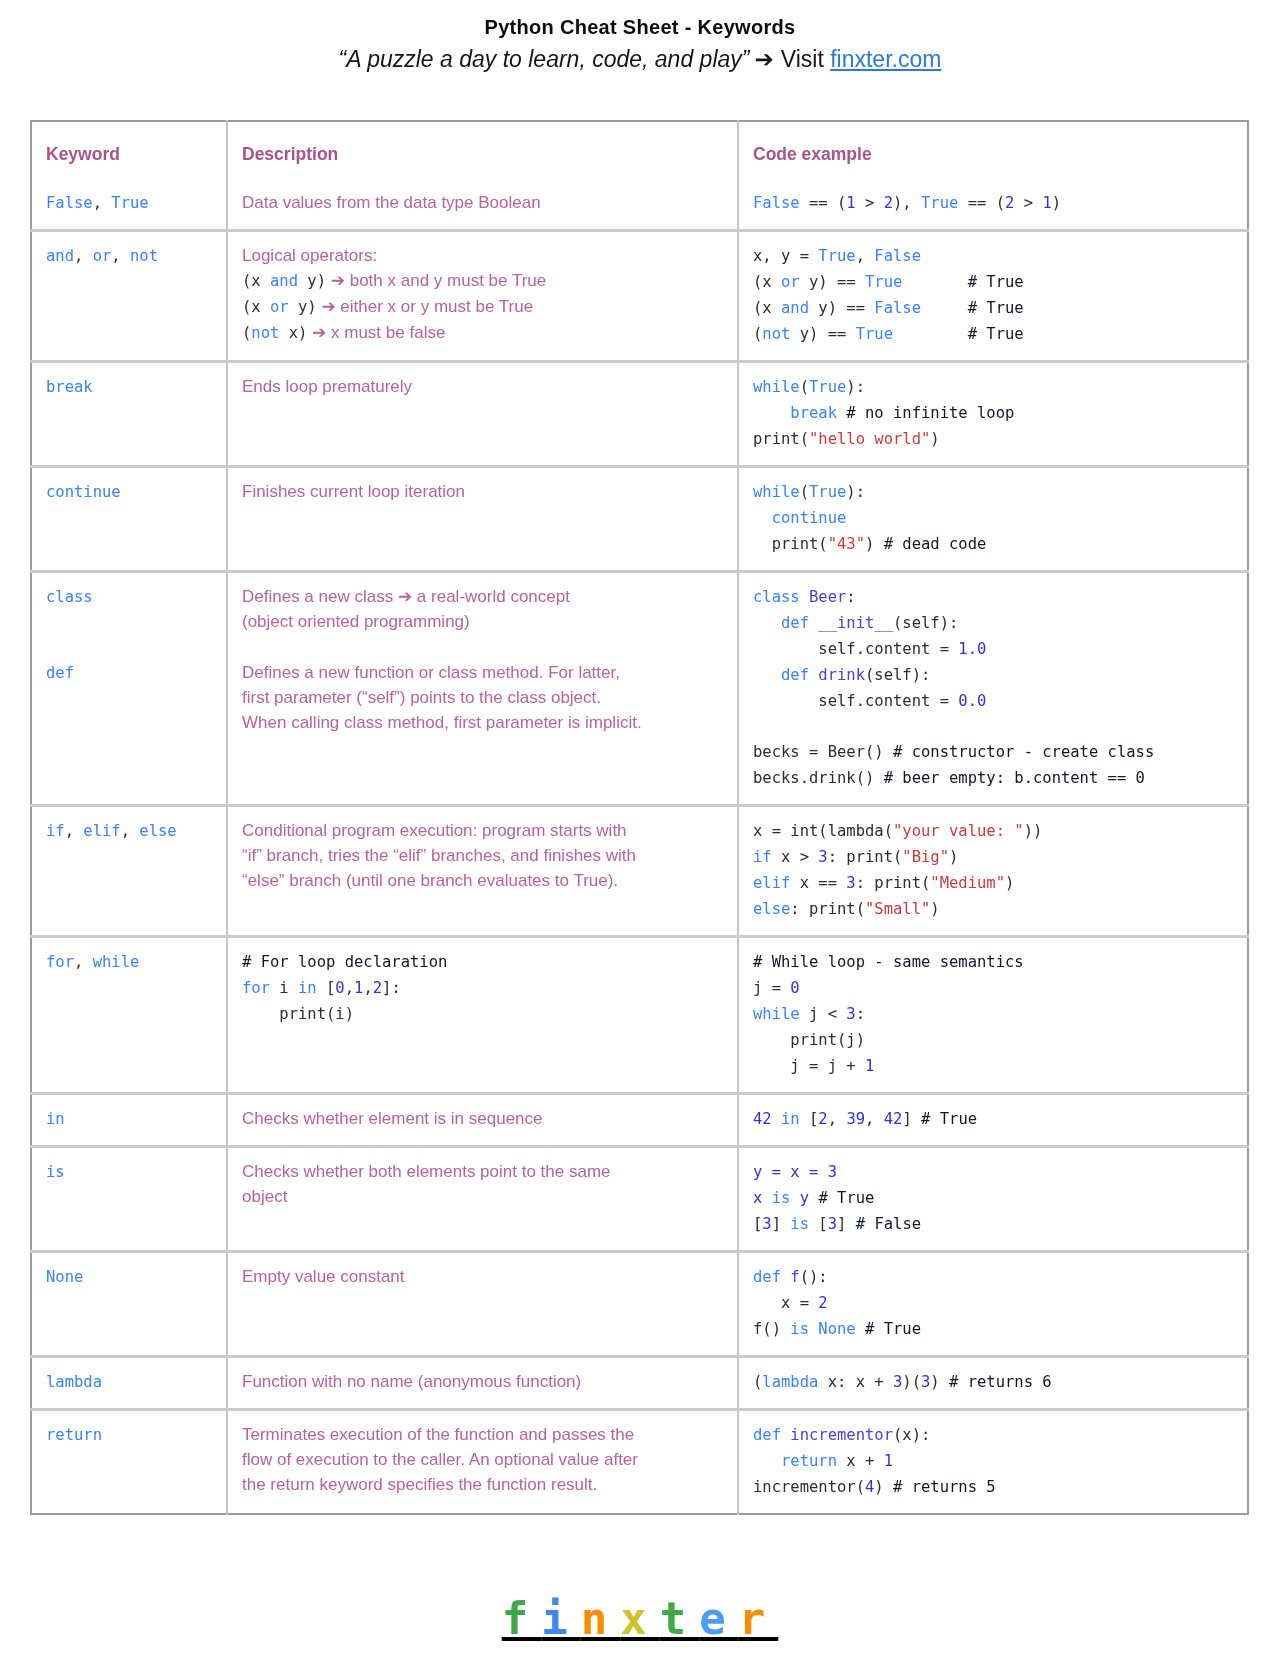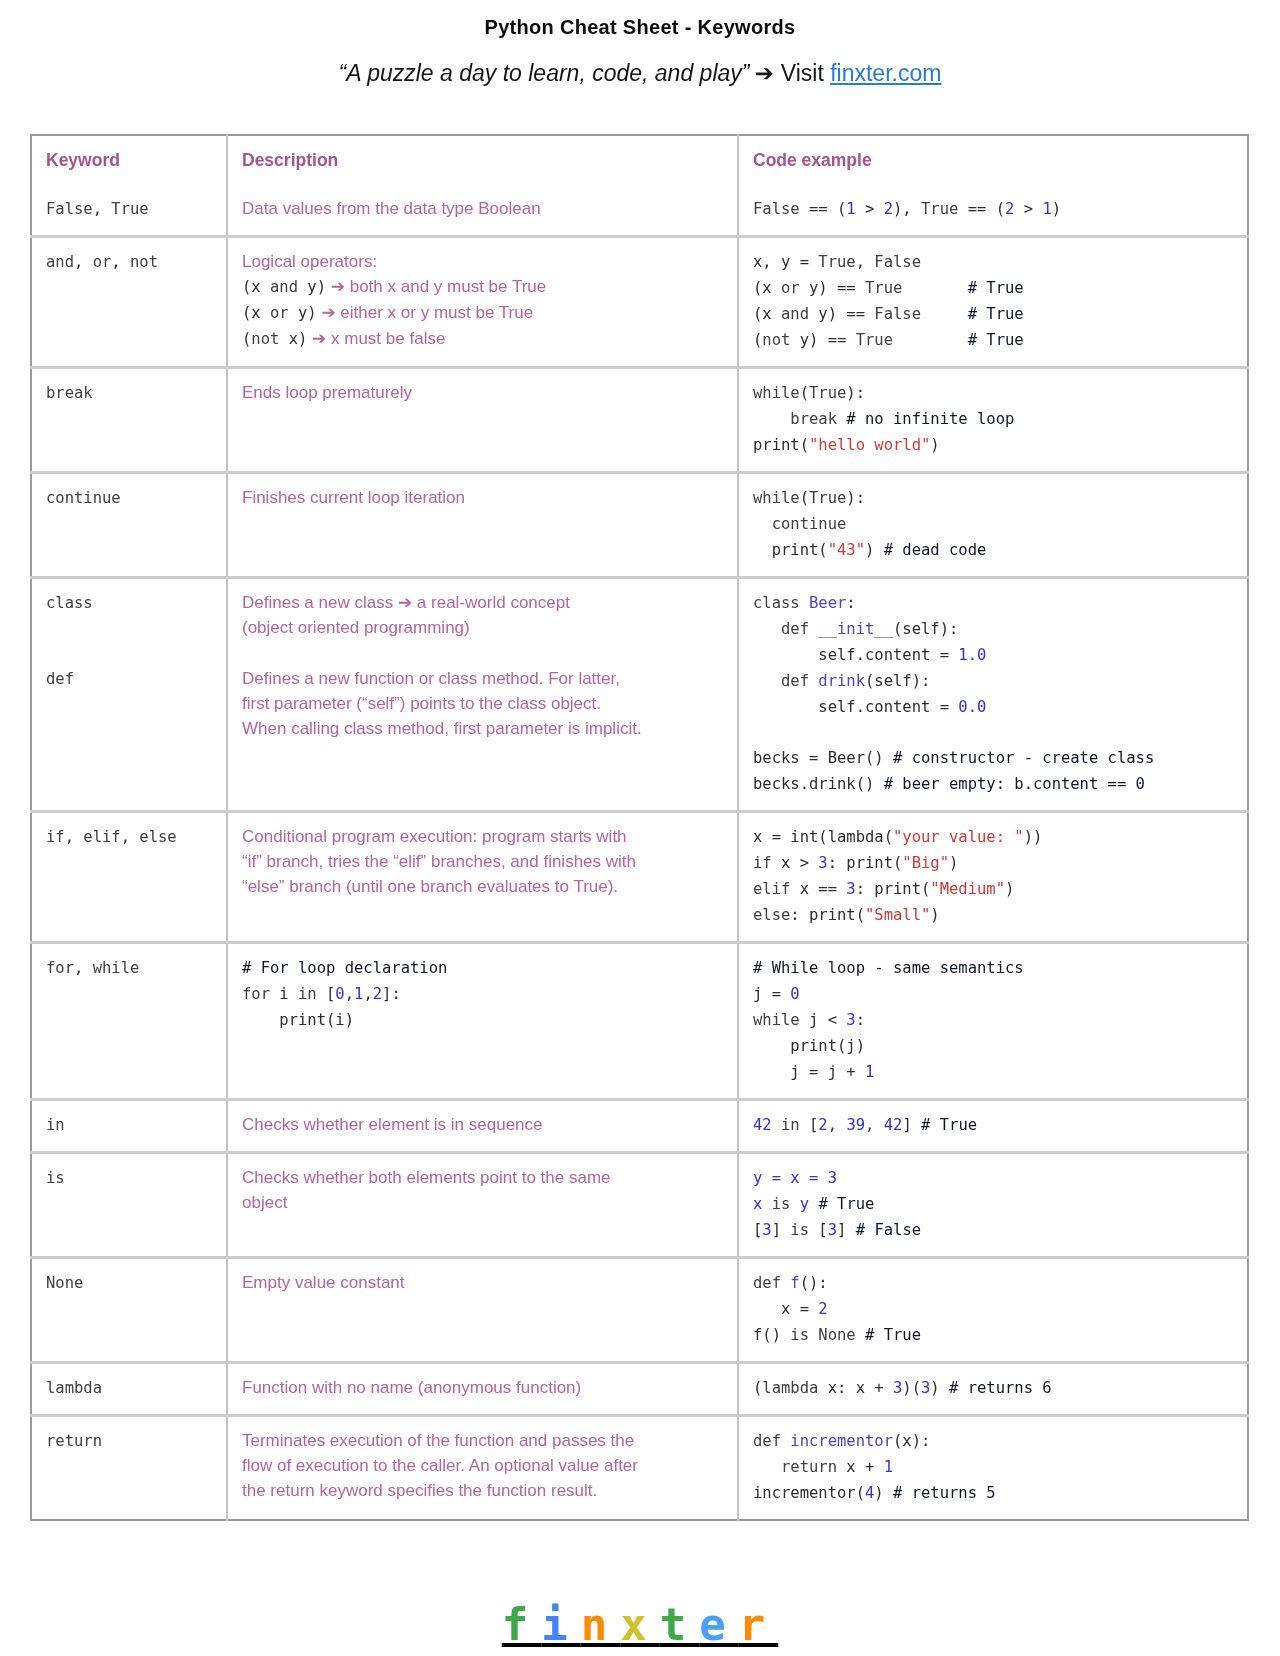--- a/index.html
+++ b/index.html
@@ -16,21 +16,21 @@
     font-size:20px;
     font-weight:800;
     color:#0d0d0d;
     margin-top:16px;
     letter-spacing:0.3px;
   }
   .page-subtitle {
     text-align:center;
     font-size:23px;
     color:#161616;
-    margin-top:21px;
+    margin-top:7px;
   }
   .page-subtitle .quote { font-style:italic; }
   .page-subtitle .arrow { font-style:normal; padding:0 7px 0 5px; }
   .page-subtitle a.link {
     color:#2a79dc;
     text-decoration:underline;
     cursor:pointer;
   }
   table.sheet {
     border-collapse:collapse;
@@ -44,34 +44,34 @@
   table.sheet th, table.sheet td {
     vertical-align:top;
     text-align:left;
     padding:11px 8px 13px 14px;
   }
   table.sheet th + th, table.sheet td + td { border-left:2px solid #c4c4c4; }
   table.sheet th {
     color:#a6548d;
     font-size:17.5px;
     font-weight:bold;
-    padding-top:14px;
+    padding-top:22px;
     padding-bottom:14px;
   }
   col.c-kw   { width:196px; }
   col.c-desc { width:511px; }
   col.c-code { width:510px; }
 
   .cl { line-height:25px; white-space:pre; min-height:25px; }
 
   .tk-kw, .tk-pl, .tk-num, .tk-name, .tk-str, .tk-com {
     font-family:"DejaVu Sans Mono", monospace;
     font-size:15.5px;
   }
-  .tk-kw   { color:#404040; }
+  .tk-kw   { color:#3b82f6; }
   .tk-pl   { color:#2d2d2d; }
   .tk-num  { color:#3131d6; }
   .tk-name { color:#4d41cf; }
   .tk-str  { color:#cc3a3a; }
   .tk-com  { color:#0f172a; }
   .tk-txt  {
     font-family:"Liberation Sans", sans-serif;
     font-size:17px;
     color:#b3649c;
   }

